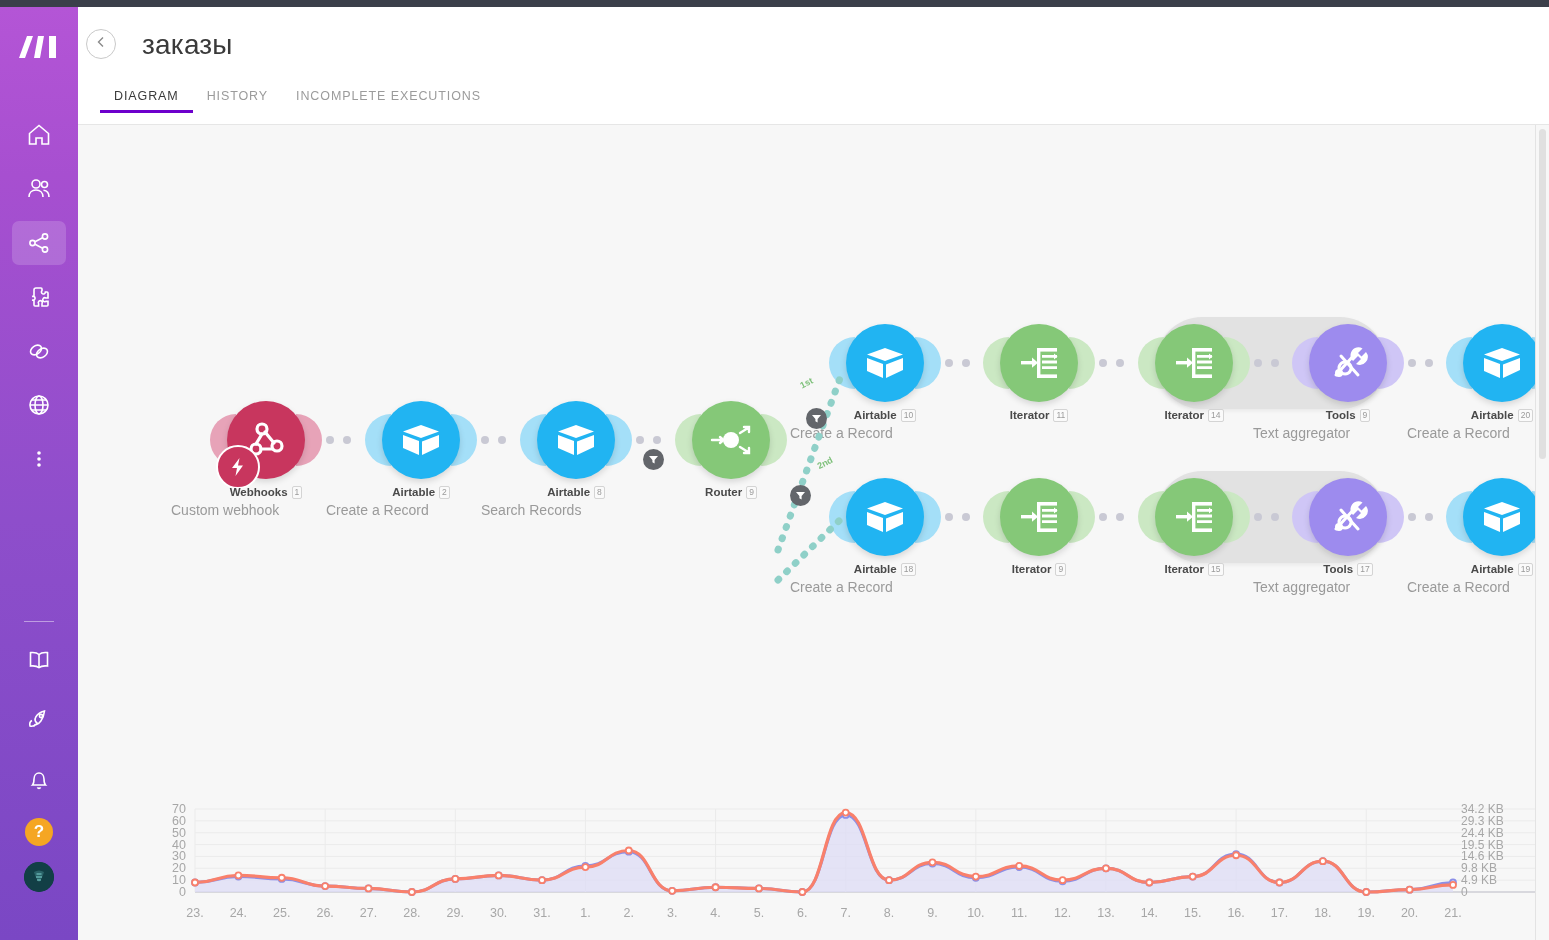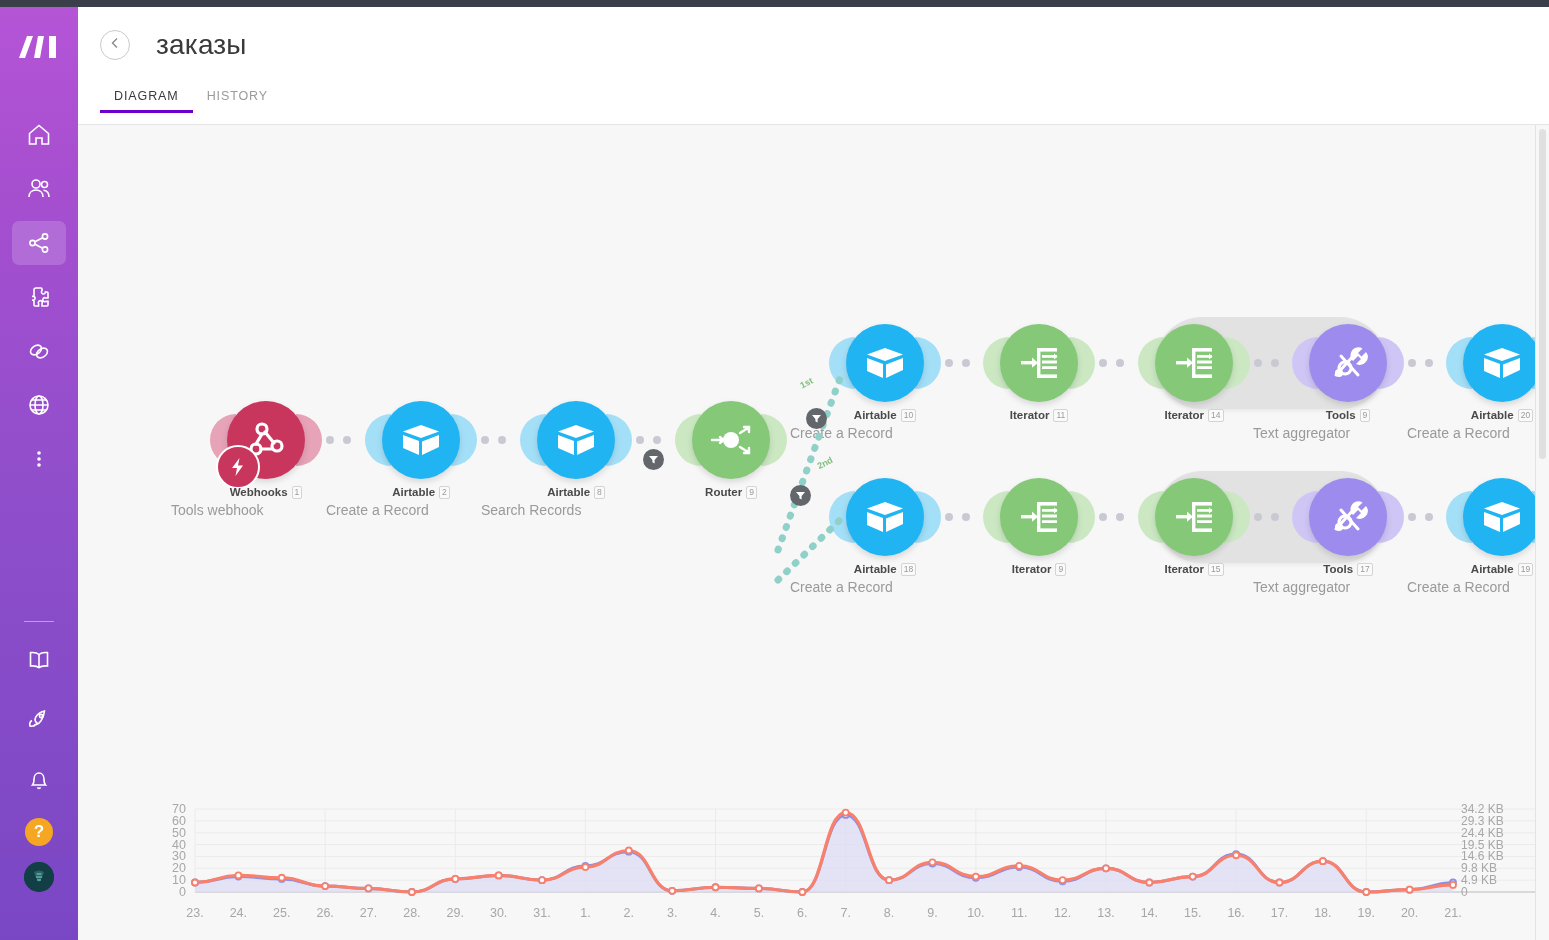--- a/index.html
+++ b/index.html
@@ -48,21 +48,21 @@
     background: #123f46;
     display:flex; align-items:center; justify-content:center;
     overflow:hidden; cursor:pointer;
   }
 
   
   .header {
     position: absolute; left: 78px; top: 7px; width: 1471px; height: 118px;
     background: #ffffff;
   }
-  .title-row { display: flex; align-items: center; padding: 22px 0 0 22px; }
+  .title-row { display: flex; align-items: flex-start; padding: 22px 0 0 8px; }
   .back-btn {
     width: 30px; height: 30px; border-radius: 50%;
     border: 1px solid #c9c9c9; color: #8a8a8a;
     display:flex; align-items:center; justify-content:center; cursor:pointer;
     background: #fff;
   }
   .page-title {
     margin-left: 26px; font-size: 28px; color: #3a3a3a; font-weight: 400;
     letter-spacing: 0.2px;
   }
@@ -283,20 +283,21 @@
           <svg width="16" height="16" viewBox="0 0 16 16" fill="none" stroke="#8a8a8a" stroke-width="1.4">
             <path d="M10 3.5 L5.5 8 L10 12.5"></path>
           </svg>
         </span>
       </div>
       <div class="page-title">заказы</div>
     </div>
     <div class="tabs">
       <div class="tab active">DIAGRAM</div>
       <div class="tab">HISTORY</div>
+      <div class="tab">INCOMPLETE EXECUTIONS</div>
     </div>
     <div class="header-rule"></div>
   </div>
 
   <div class="canvas">
 
     <div class="flow" id="flow-layer">
         <div class="agg-scope" style="left: 1078px; top: 192px; width: 230px; height: 92px;"></div>
         <div class="agg-scope" style="left: 1078px; top: 346px; width: 230px; height: 92px;"></div>
         <div class="dots" style="left: 231px; top: 311px;">
@@ -364,21 +365,21 @@
               <circle cx="14" cy="33" r="5"></circle>
       <path d="M20 18 L14 28 M23 16 L32 27 M19 33 h11"></path>
             </svg>
           </div>
           <div style="position: absolute; left: -50px; top: 5px; width: 44px; height: 44px; border-radius: 50%; background: rgb(200, 54, 94); border: 2px solid rgb(255, 255, 255); display: flex; align-items: center; justify-content: center;">
             <svg width="22" height="22" viewBox="0 0 22 22" fill="#ffffff">
               <polygon points="12.5,2 5,12 10,12 8.5,20 16,9.5 11,9.5"></polygon>
             </svg>
           </div>
           <div class="node-label"><span>Webhooks</span><span class="node-num">1</span></div>
-          <div class="node-sub">Tools webhook</div>
+          <div class="node-sub">Custom webhook</div>
         </div>
         <div class="node" style="left: 343px; top: 315px;">
           <div class="cap left" style="background: rgb(164, 223, 248);"></div>
           <div class="cap right" style="background: rgb(164, 223, 248);"></div>
           <div class="bubble" style="background: rgb(33, 180, 242);">
             <svg width="46" height="46" viewBox="0 0 46 46">
               <g fill="#ffffff">
       <polygon points="23,8 41,14.5 23,21 5,14.5"></polygon>
       <polygon points="5,18 21,24 21,38 5,31"></polygon>
       <polygon points="24,24.5 41,18 41,30 24,38"></polygon>

